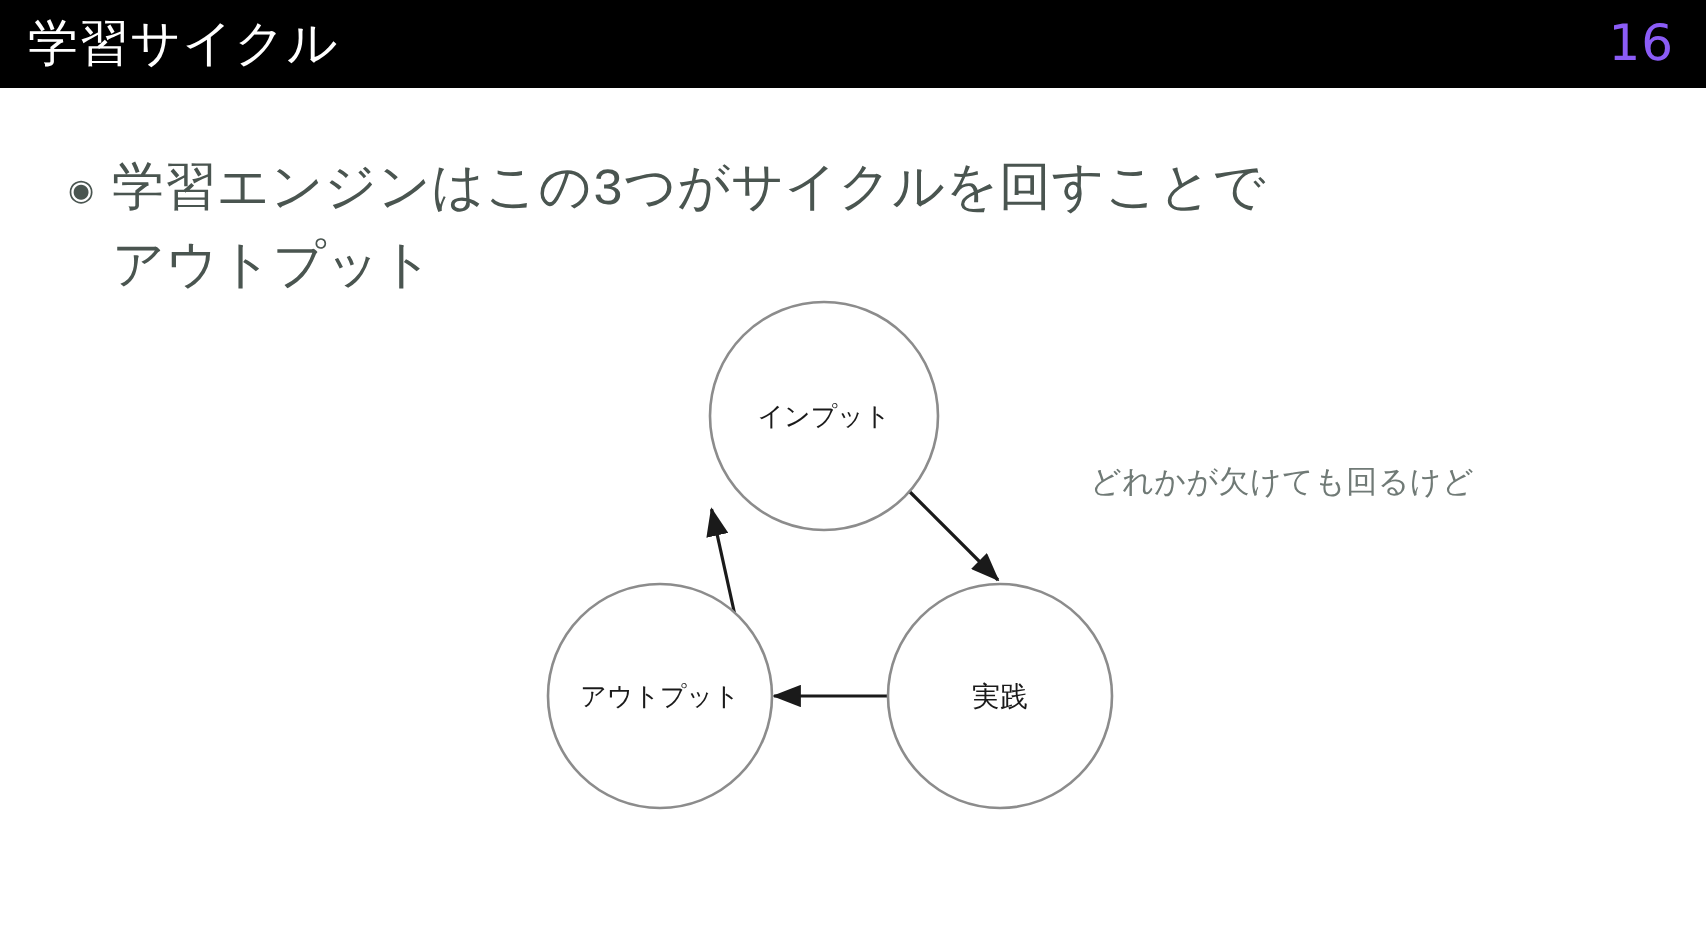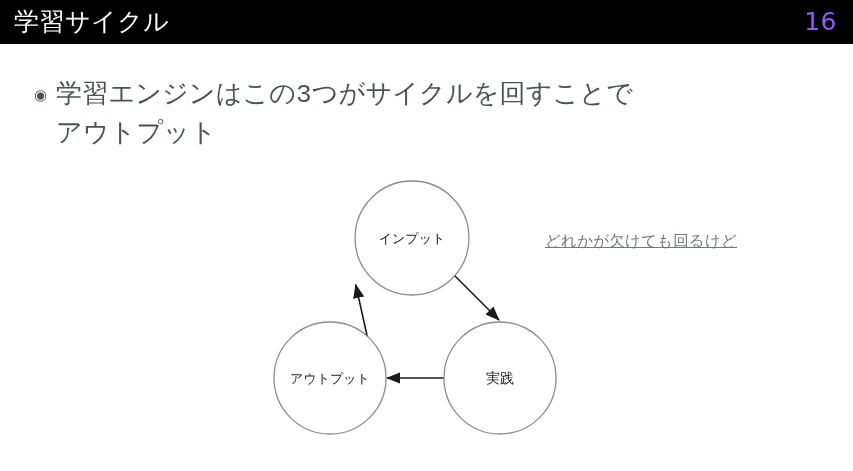--- a/index.html
+++ b/index.html
@@ -88,21 +88,21 @@
   .bullet-text .line {
     display: block;
     white-space: nowrap;
     font-family: Liberation Mono, monospace;
   }
 
   
   .diagram {
     position: absolute;
     left: 255px;
-    top: 171px;
+    top: 141px;
     width: 330px;
     height: 280px;
   }
   .diagram svg {
     display: block;
   }
   .node-label {
     font-family: "DejaVu Sans", "Liberation Sans", sans-serif;
     font-size: 13px;
     fill: #1a1a1a;
@@ -119,21 +119,20 @@
     left: 545px;
     top: 229px;
     color: #707a76;
     font-size: 15.5px;
     line-height: 25px;
     letter-spacing: 0.2px;
   }
   .annotation .line {
     display: block;
     white-space: nowrap;
-    text-decoration: underline;
   }
 </style>
 </head>
 <body>
 
 <div class="slide">
 
   <div class="header-bar">
     <div class="slide-title">学習サイクル</div>
     <div class="slide-number">16</div>

